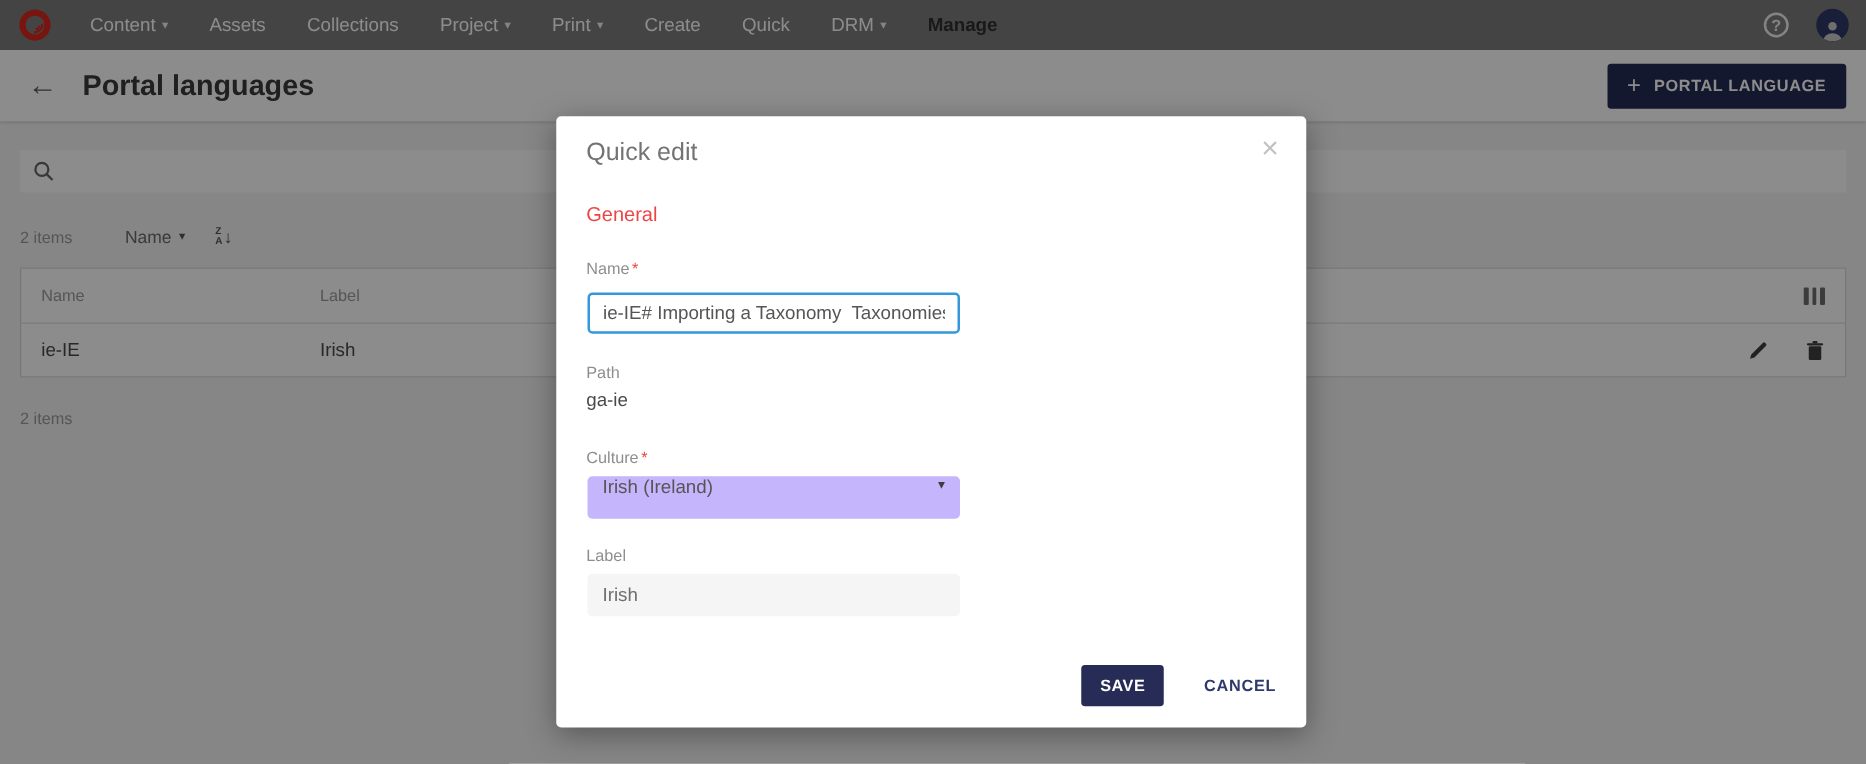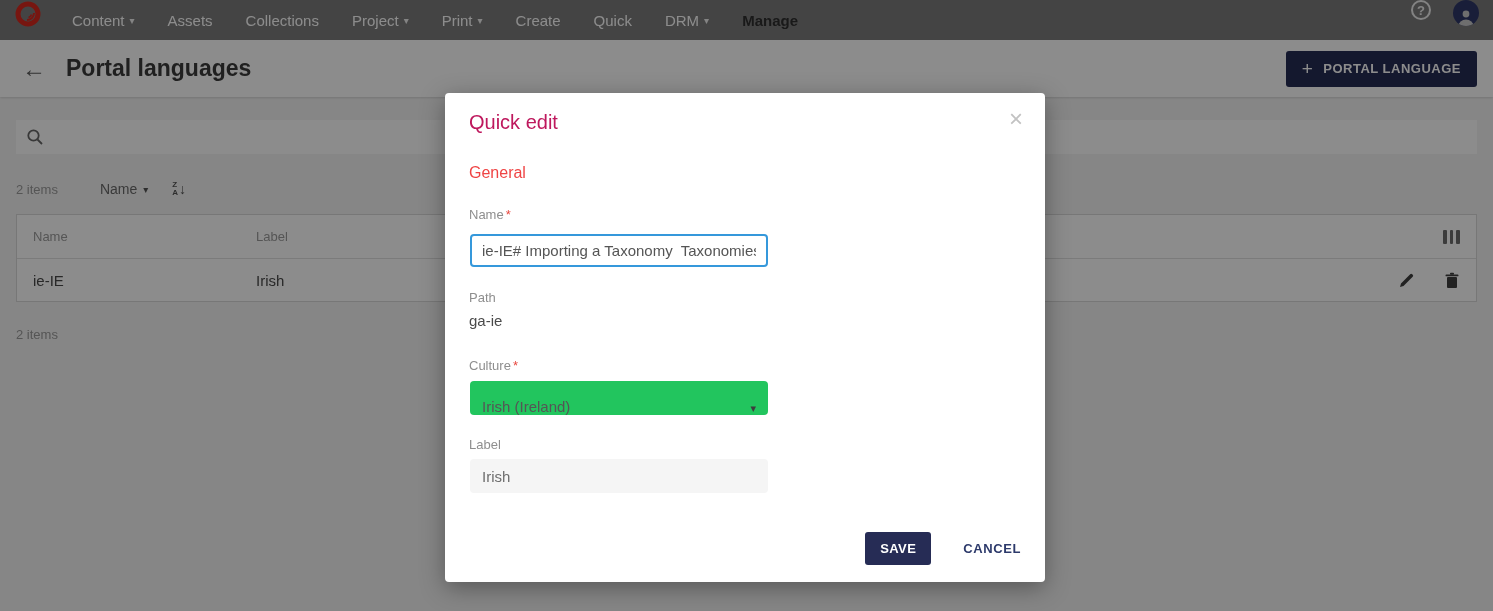--- a/index.html
+++ b/index.html
@@ -2,21 +2,21 @@
 <html><head>
 <meta charset="utf-8">
 <style>
   * { margin:0; padding:0; box-sizing:border-box; }
   html,body { width:1493px; height:611px; overflow:hidden;
     font-family:"Liberation Sans", sans-serif; background:#f4f4f4; }
 
   
   .page { position:absolute; inset:0; background:#f4f4f4; }
 
-  .topnav { height:40px; background:#7d7d7d; display:flex; padding:0 14px; }
+  .topnav { height:40px; background:#7d7d7d; display:flex; align-items:center; padding:0 14px; }
   .logo { width:28px; height:28px; margin-right:30px; display:flex; align-items:center; justify-content:center; cursor:pointer; }
   .nav-item { color:#ffffff; font-size:15px; margin-right:33px; display:flex; align-items:center; gap:5px; cursor:pointer; white-space:nowrap; }
   .nav-item.active { color:#2e2e2e; font-weight:bold; }
   .nav-caret { font-size:10px; color:#f0f0f0; }
   .nav-spacer { flex:1; }
   .help-icon { width:20px; height:20px; border:2px solid #efefef; border-radius:50%; color:#efefef;
     font-size:13px; font-weight:bold; display:flex; align-items:center; justify-content:center; margin-right:22px; }
   .avatar { width:26px; height:26px; border-radius:50%; background:#2e3769; display:flex; align-items:flex-end; justify-content:center; overflow:hidden; }
 
   .page-header { height:57px; background:#ffffff; display:flex; align-items:center; padding:0 16px 0 22px; box-shadow:0 1px 2px rgba(0,0,0,0.12); }
@@ -50,35 +50,35 @@
   .cols-icon { display:flex; gap:3px; }
   .cols-icon i { width:4px; height:14px; background:#6e6e6e; border-radius:1px; display:block; }
 
   .count-bottom { margin-top:25px; font-size:13px; color:#9b9b9b; }
 
   
   .backdrop { position:absolute; inset:0; background:rgba(0,0,0,0.45); }
 
   .modal { position:absolute; left:445px; top:93px; width:600px; height:489px; background:#fff; border-radius:4px;
     box-shadow:0 6px 24px rgba(0,0,0,0.35); }
-  .modal-title { position:absolute; left:24px; top:18px; font-size:20px; color:#be185d; }
+  .modal-title { position:absolute; left:24px; top:18px; font-size:20px; color:#737373; }
   .modal-close { position:absolute; right:22px; top:14px; font-size:24px; color:#c2c2c2; cursor:pointer; line-height:1; }
   .modal-section { position:absolute; left:24px; top:71px; font-size:16px; color:#ef4444; }
 
   .field-label { font-size:13px; color:#8e8e8e; }
   .req { color:#e8483f; margin-left:2px; }
 
   .f-name-label   { position:absolute; left:24px; top:114px; }
   .f-name-input   { position:absolute; left:25px; top:141px; width:298px; height:33px; border:2px solid #3598db; border-radius:4px;
                     padding:0 10px; font-size:15px; color:#555; outline:none; font-family:"Liberation Sans", sans-serif; background:#fff; }
   .f-path-label   { position:absolute; left:24px; top:197px; }
   .f-path-value   { position:absolute; left:24px; top:219px; font-size:15px; color:#4a4a4a; }
   .f-culture-label{ position:absolute; left:24px; top:265px; }
-  .f-culture-sel  { position:absolute; left:25px; top:288px; width:298px; height:34px; background:#22c55e; border-radius:4px;
-                    display:flex; align-items:flex-end; padding:0 12px; font-size:15px; color:#555; cursor:pointer; }
+  .f-culture-sel  { position:absolute; left:25px; top:288px; width:298px; height:34px; background:#c4b5fd; border-radius:4px;
+                    display:flex; align-items:flex-start; padding:0 12px; font-size:15px; color:#555; cursor:pointer; }
   .sel-caret { margin-left:auto; font-size:11px; color:#3d3d3d; }
   .f-label-label  { position:absolute; left:24px; top:344px; }
   .f-label-input  { position:absolute; left:25px; top:366px; width:298px; height:34px; background:#f5f5f5; border:none; border-radius:4px;
                     padding:0 12px; font-size:15px; color:#6e6e6e; outline:none; font-family:"Liberation Sans", sans-serif; }
 
   .modal-footer { position:absolute; right:24px; bottom:17px; display:flex; align-items:center; gap:32px; }
   .btn-save { background:#262c55; color:#fff; border:none; border-radius:3px; height:33px; padding:0 15px;
     font-size:13px; font-weight:bold; letter-spacing:0.4px; cursor:pointer; font-family:"Liberation Sans", sans-serif; }
   .btn-cancel { background:none; border:none; color:#2d3a6b; font-size:13px; font-weight:bold; letter-spacing:0.6px;
     cursor:pointer; font-family:"Liberation Sans", sans-serif; }

